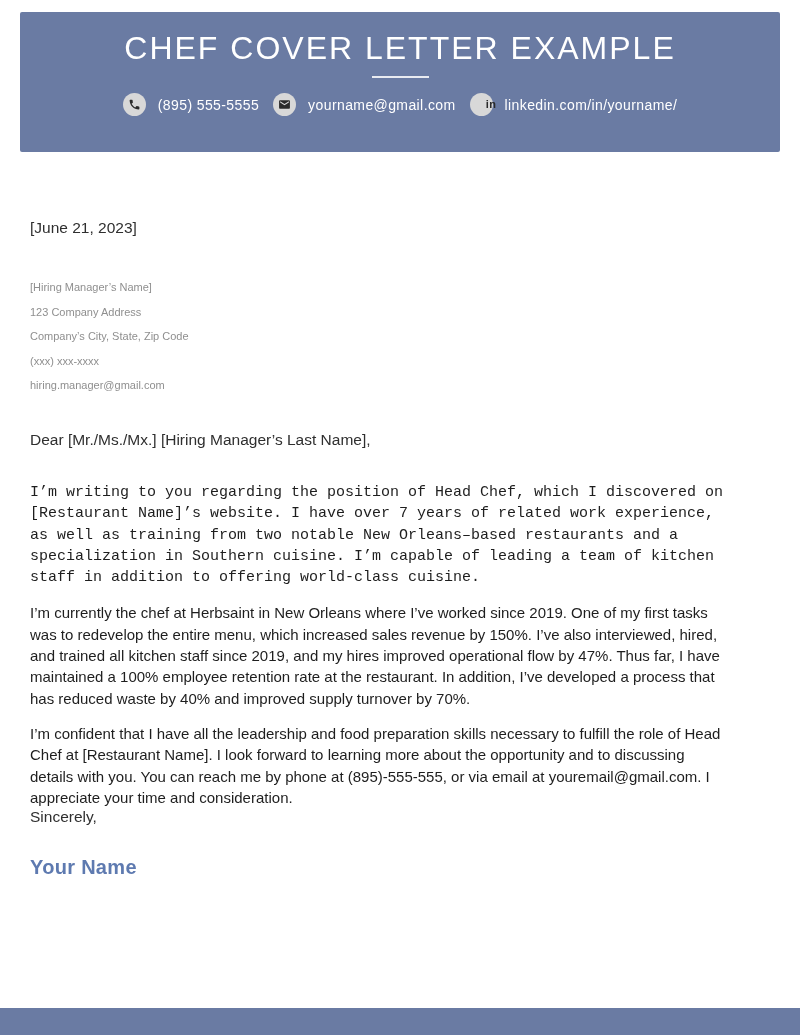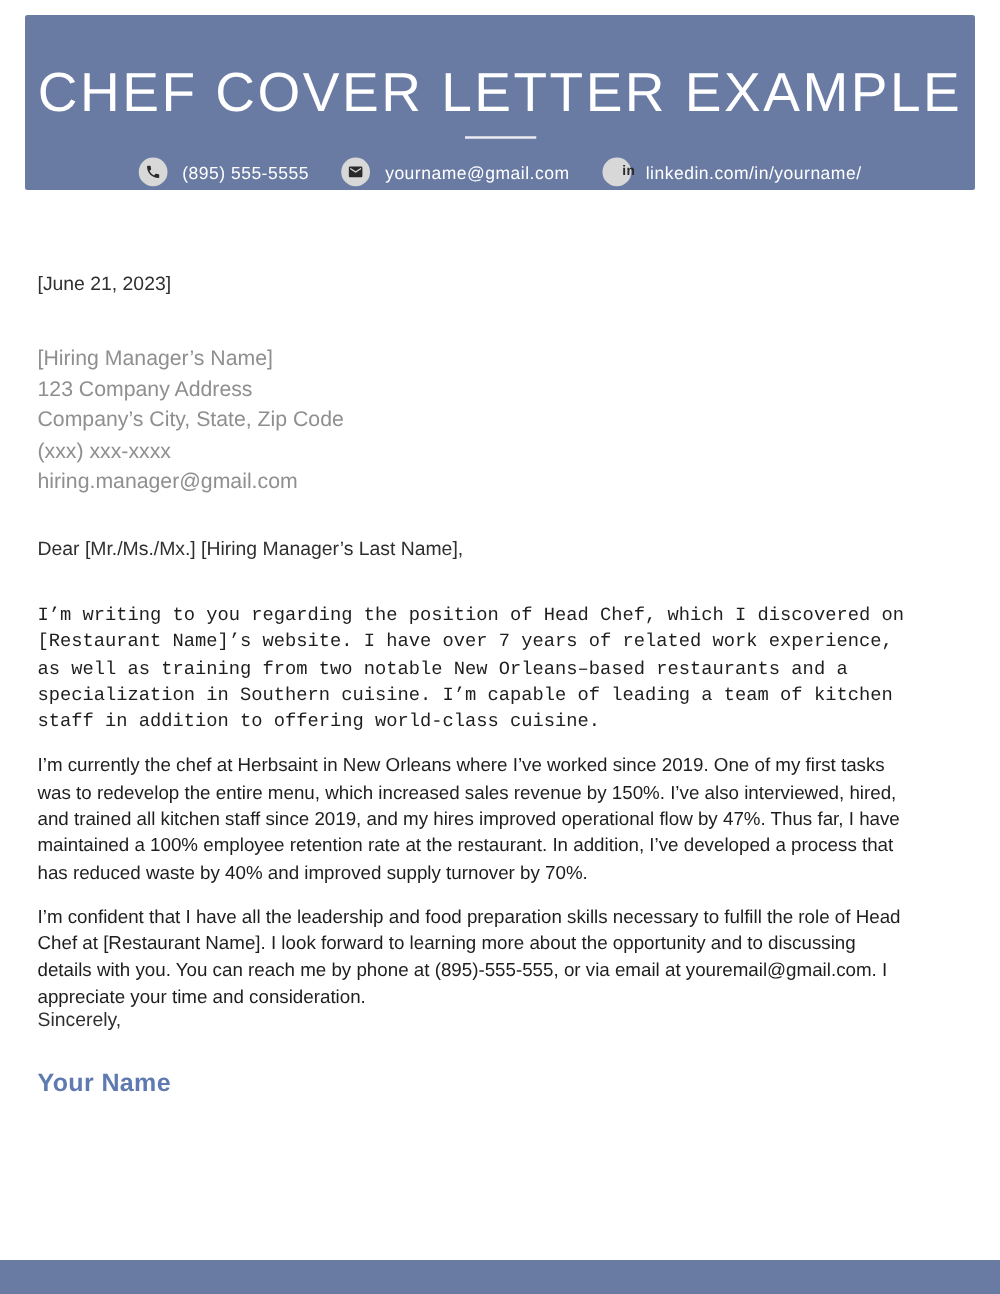--- a/index.html
+++ b/index.html
@@ -16,41 +16,41 @@
   .page{
     width:800px;height:1035px;position:relative;background:#fff;overflow:hidden;
     font-family:"Liberation Sans",sans-serif;
   }
   
   .band{
     margin:12px 20px 0;height:140px;background:var(--accent);
     border-radius:2px;text-align:center;
   }
   .band h1{
-    padding-top:41px;font-size:44px;line-height:1;font-weight:400;
+    padding-top:20px;font-size:32px;line-height:1;font-weight:400;
     letter-spacing:2px;color:#ffffff;
   }
   .divider{
     width:57px;height:2px;background:rgba(255,255,255,.85);
     margin:12px auto 0;
   }
   .contacts{
-    margin-top:15px;display:flex;justify-content:center;align-items:center;gap:26px;
+    margin-top:15px;display:flex;justify-content:center;align-items:center;gap:14px;
   }
   .contact{display:flex;align-items:center;gap:12px;color:#ffffff;font-size:14px;letter-spacing:.4px;}
   .cicon{
     width:23px;height:23px;border-radius:50%;background:var(--icon-circle);
     display:flex;align-items:center;justify-content:center;flex:0 0 auto;
   }
   .cicon svg{display:block;}
   .cicon .in-glyph{font-size:11px;font-weight:700;color:var(--icon-glyph);line-height:1;padding-left:20px;}
   
   .letter{padding:0 69px 0 30px;color:var(--body-text);}
   .date{margin-top:67px;font-size:15.5px;color:var(--dark-text);}
-  .recipient{margin-top:38px;font-size:17px;line-height:24.6px;color:var(--muted-text);}
+  .recipient{margin-top:38px;font-size:11px;line-height:24.6px;color:var(--muted-text);}
   .salutation{margin-top:33px;font-size:15.5px;color:var(--dark-text);}
   .para{margin-top:14px;font-size:15px;line-height:21.3px;color:var(--body-text);}
   .para.first{margin-top:33px;font-family:Liberation Mono, monospace;}
   .closing{font-size:15.5px;color:var(--dark-text);}
   .signature{margin-top:30px;font-size:20px;font-weight:700;color:var(--signature);letter-spacing:.3px;}
   
   .bottom-band{
     position:absolute;left:0;right:0;bottom:0;height:27px;background:var(--accent);
   }
 </style>

